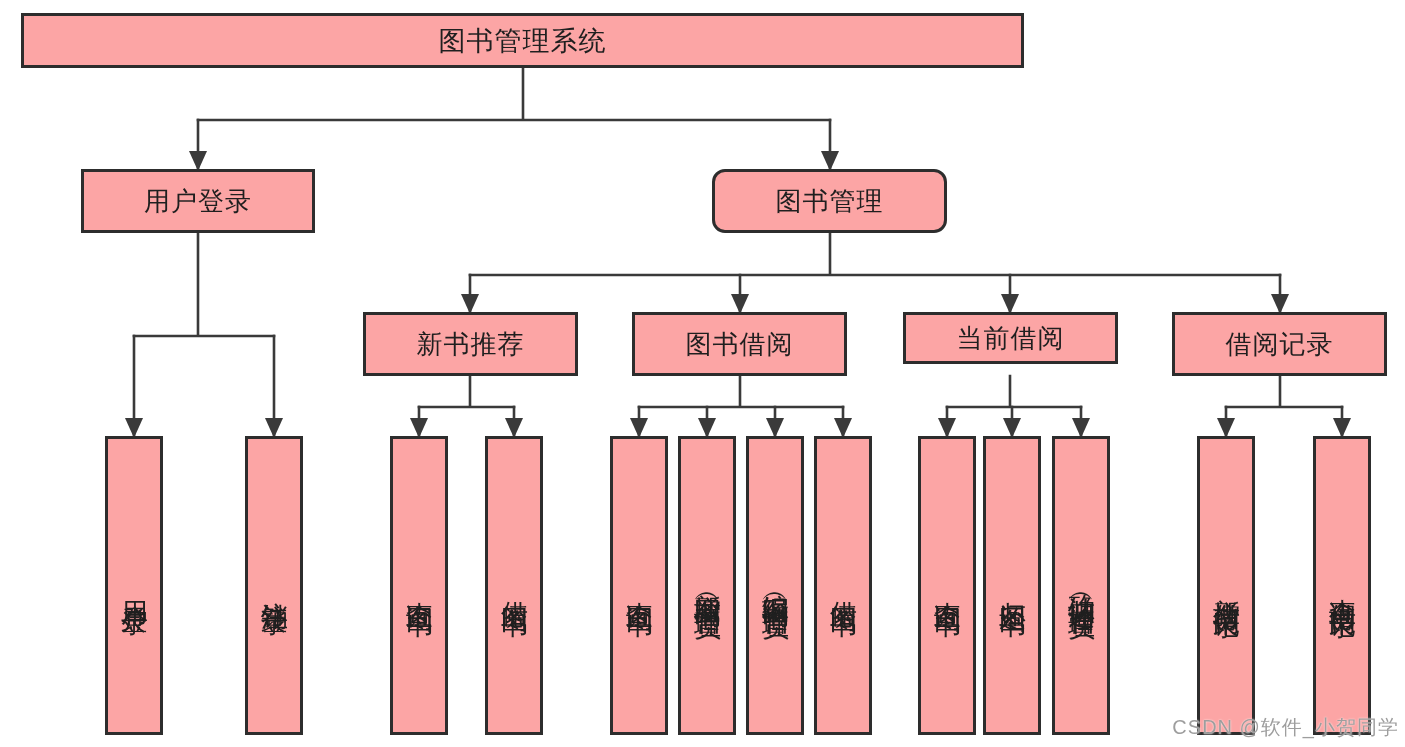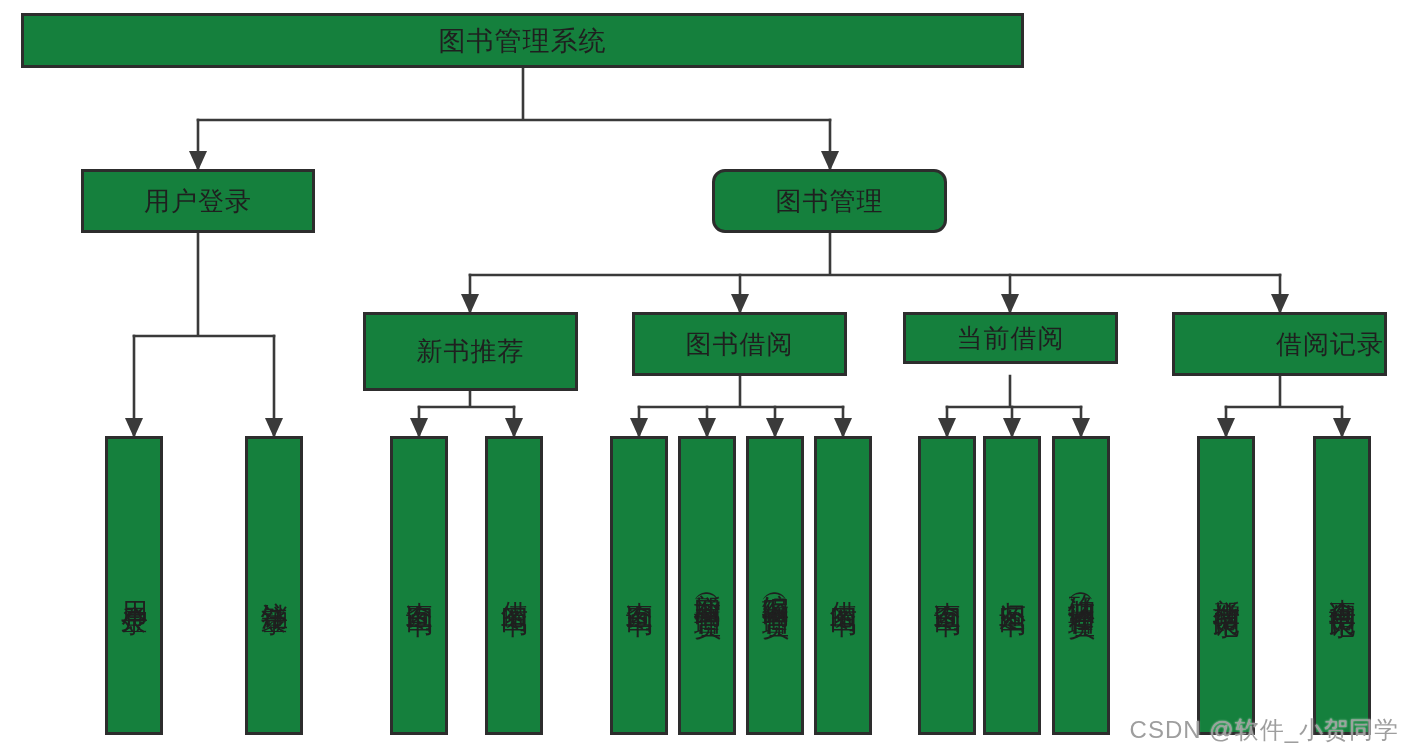--- a/index.html
+++ b/index.html
@@ -32,21 +32,21 @@
     stroke-width:2.6;
     stroke-linecap:square;
   }
   .arrow-head{
     fill:var(--line);
     stroke:none;
   }
   .node{
     position:absolute;
     box-sizing:border-box;
-    background:#15803d;
+    background:#fca5a5;
     border:3px solid var(--border);
     display:flex;
     align-items:center;
     justify-content:center;
     z-index:1;
     color:var(--text);
   }
   .node.h .lbl{
     font-size:26px;
     letter-spacing:1px;
@@ -61,21 +61,21 @@
     font-size:27px;
     letter-spacing:3px;
     line-height:1;
     white-space:nowrap;
   }
   .watermark{
     position:absolute;
     right:6px;
     top:714px;
     z-index:2;
-    font-size:24px;
+    font-size:20px;
     color:var(--watermark);
     letter-spacing:1px;
     text-shadow:0 0 2px rgba(255,255,255,0.9);
     white-space:nowrap;
   }
 </style>
 </head>
 <body>
 
 <div class="canvas">
@@ -127,30 +127,30 @@
     <span class="lbl">图书管理系统</span>
   </div>
 
   <div class="node h" style="left:81px;top:169px;width:234px;height:64px;">
     <span class="lbl">用户登录</span>
   </div>
   <div class="node h" style="left:712px;top:169px;width:235px;height:64px;border-radius:13px;">
     <span class="lbl">图书管理</span>
   </div>
 
-  <div class="node h" style="left:363px;top:312px;width:215px;height:79px;">
+  <div class="node h" style="left:363px;top:312px;width:215px;height:64px;">
     <span class="lbl">新书推荐</span>
   </div>
   <div class="node h" style="left:632px;top:312px;width:215px;height:64px;">
     <span class="lbl">图书借阅</span>
   </div>
   <div class="node h" style="left:903px;top:312px;width:215px;height:52px;">
     <span class="lbl">当前借阅</span>
   </div>
-  <div class="node h" style="left:1172px;top:312px;width:215px;height:64px;justify-content:flex-end;">
+  <div class="node h" style="left:1172px;top:312px;width:215px;height:64px;">
     <span class="lbl">借阅记录</span>
   </div>
 
   <div class="node v" style="left:105px;top:436px;width:58px;height:299px;">
     <span class="lbl">用户登录</span>
   </div>
   <div class="node v" style="left:245px;top:436px;width:58px;height:299px;">
     <span class="lbl">注销登录</span>
   </div>
 

